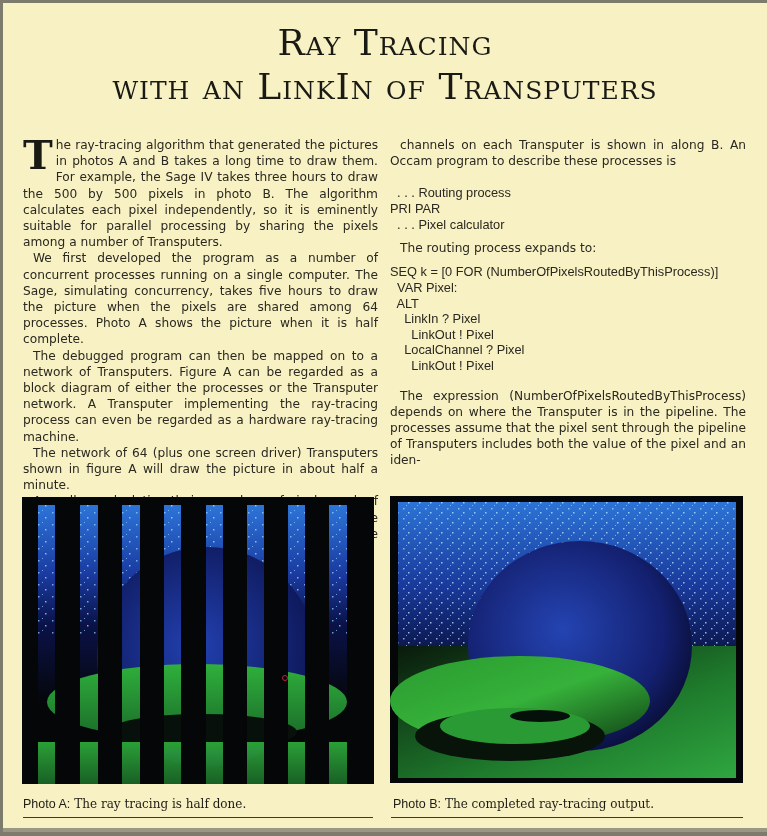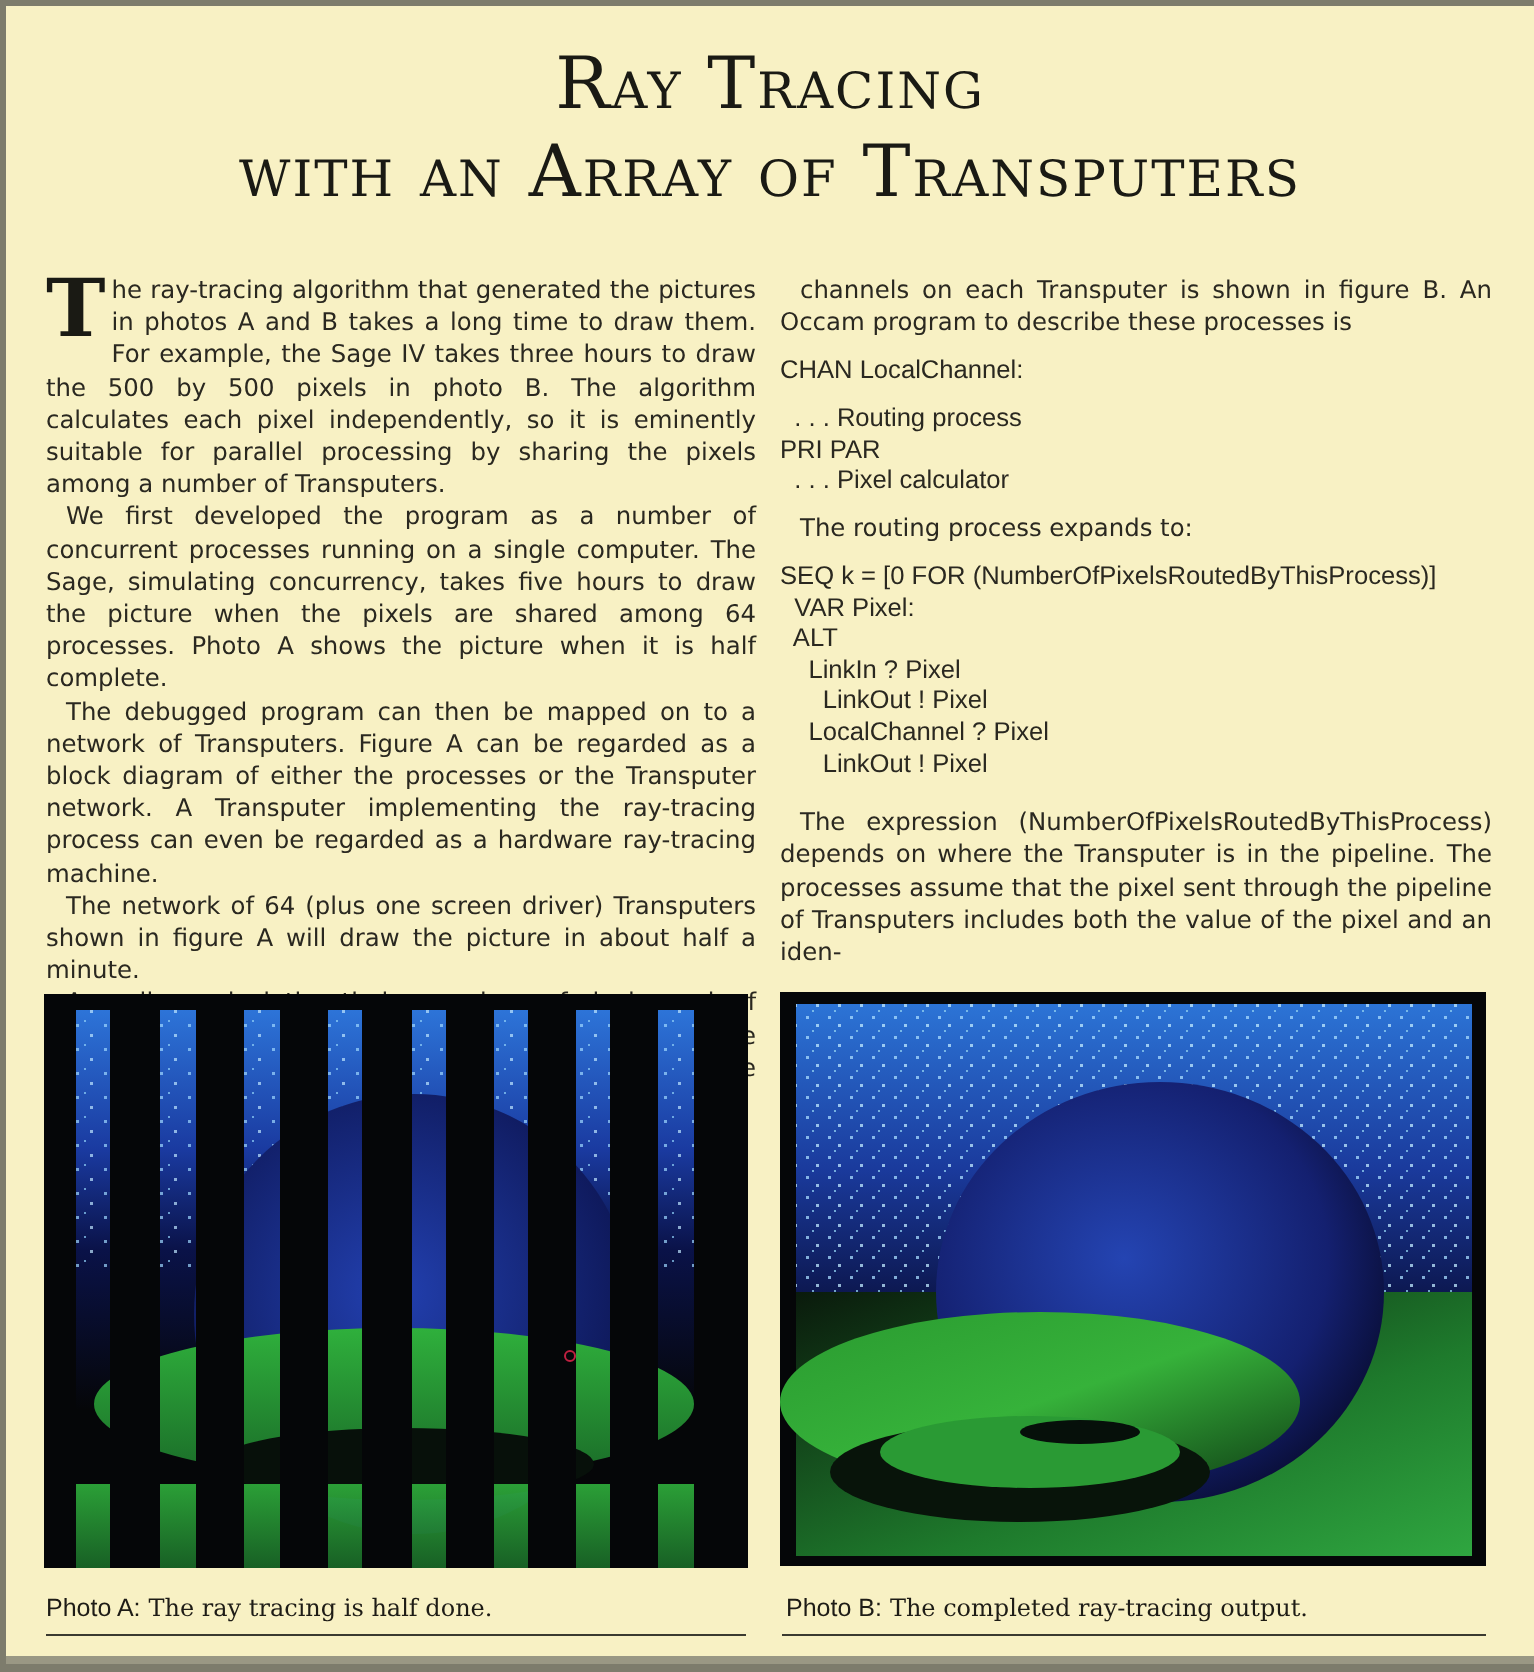--- a/index.html
+++ b/index.html
@@ -32,37 +32,34 @@
   .ruleB{left:388px;top:814px;width:352px;}
   .bottom-shade{position:absolute;left:0;bottom:0;width:764px;height:4px;background:#9a9884;}
 </style>
 </head>
 <body>
 
 <div class="page">
 
   <div class="title">
     <span class="l1">Ray Tracing</span>
-    <span class="l2">with an Array of Transputers</span>
+    <span class="l2">with an LinkIn of Transputers</span>
   </div>
 
   <div class="col col-left">
     <p class="first"><span class="dropcap">T</span><span>he ray-tracing algorithm that generated the pictures in photos A and B takes a long time to draw them. For example, the Sage IV takes three hours to draw the 500 by 500 pixels in photo B. The algorithm calculates each pixel independently, so it is eminently suitable for parallel processing by sharing the pixels among a number of Transputers.</span></p>
     <p>We first developed the program as a number of concurrent processes running on a single computer. The Sage, simulating concurrency, takes five hours to draw the picture when the pixels are shared among 64 processes. Photo A shows the picture when it is half complete.</p>
     <p>The debugged program can then be mapped on to a network of Transputers. Figure A can be regarded as a block diagram of either the processes or the Transputer network. A Transputer implementing the ray-tracing process can even be regarded as a hardware ray-tracing machine.</p>
     <p>The network of 64 (plus one screen driver) Transputers shown in figure A will draw the picture in about half a minute.</p>
     <p>As well as calculating their own share of pixels, each of the 64 Transputers routes pixels along the pipeline toward the screen driver Transputer. A diagram of the processes and</p>
   </div>
 
   <div class="col col-right">
-    <p class="r-para">channels on each Transputer is shown in figure B. An Occam program to describe these processes is</p>
+    <p class="r-para">channels on each Transputer is shown in along B. An Occam program to describe these processes is</p>
     <div class="gap8"></div>
-    <div class="code">
-      <span class="ln">CHAN LocalChannel:</span>
-    </div>
     <div class="gap8"></div>
     <div class="code">
       <span class="ln">  . . . Routing process</span>
       <span class="ln">PRI PAR</span>
       <span class="ln">  . . . Pixel calculator</span>
     </div>
     <div class="gap8"></div>
     <p class="r-para">The routing process expands to:</p>
     <div class="gap8"></div>
     <div class="code">

